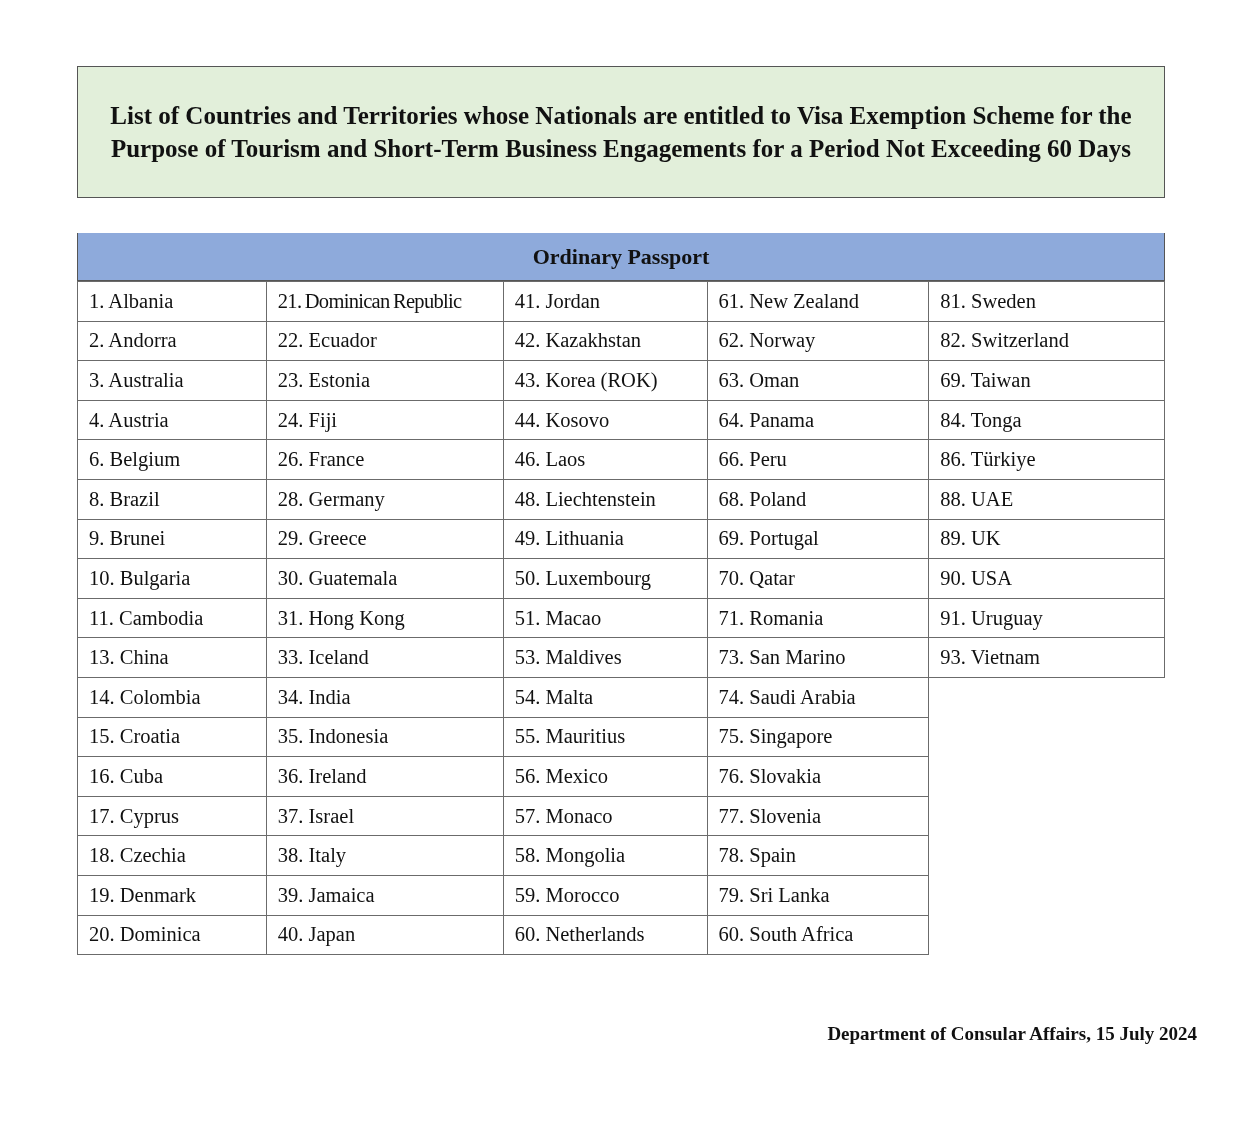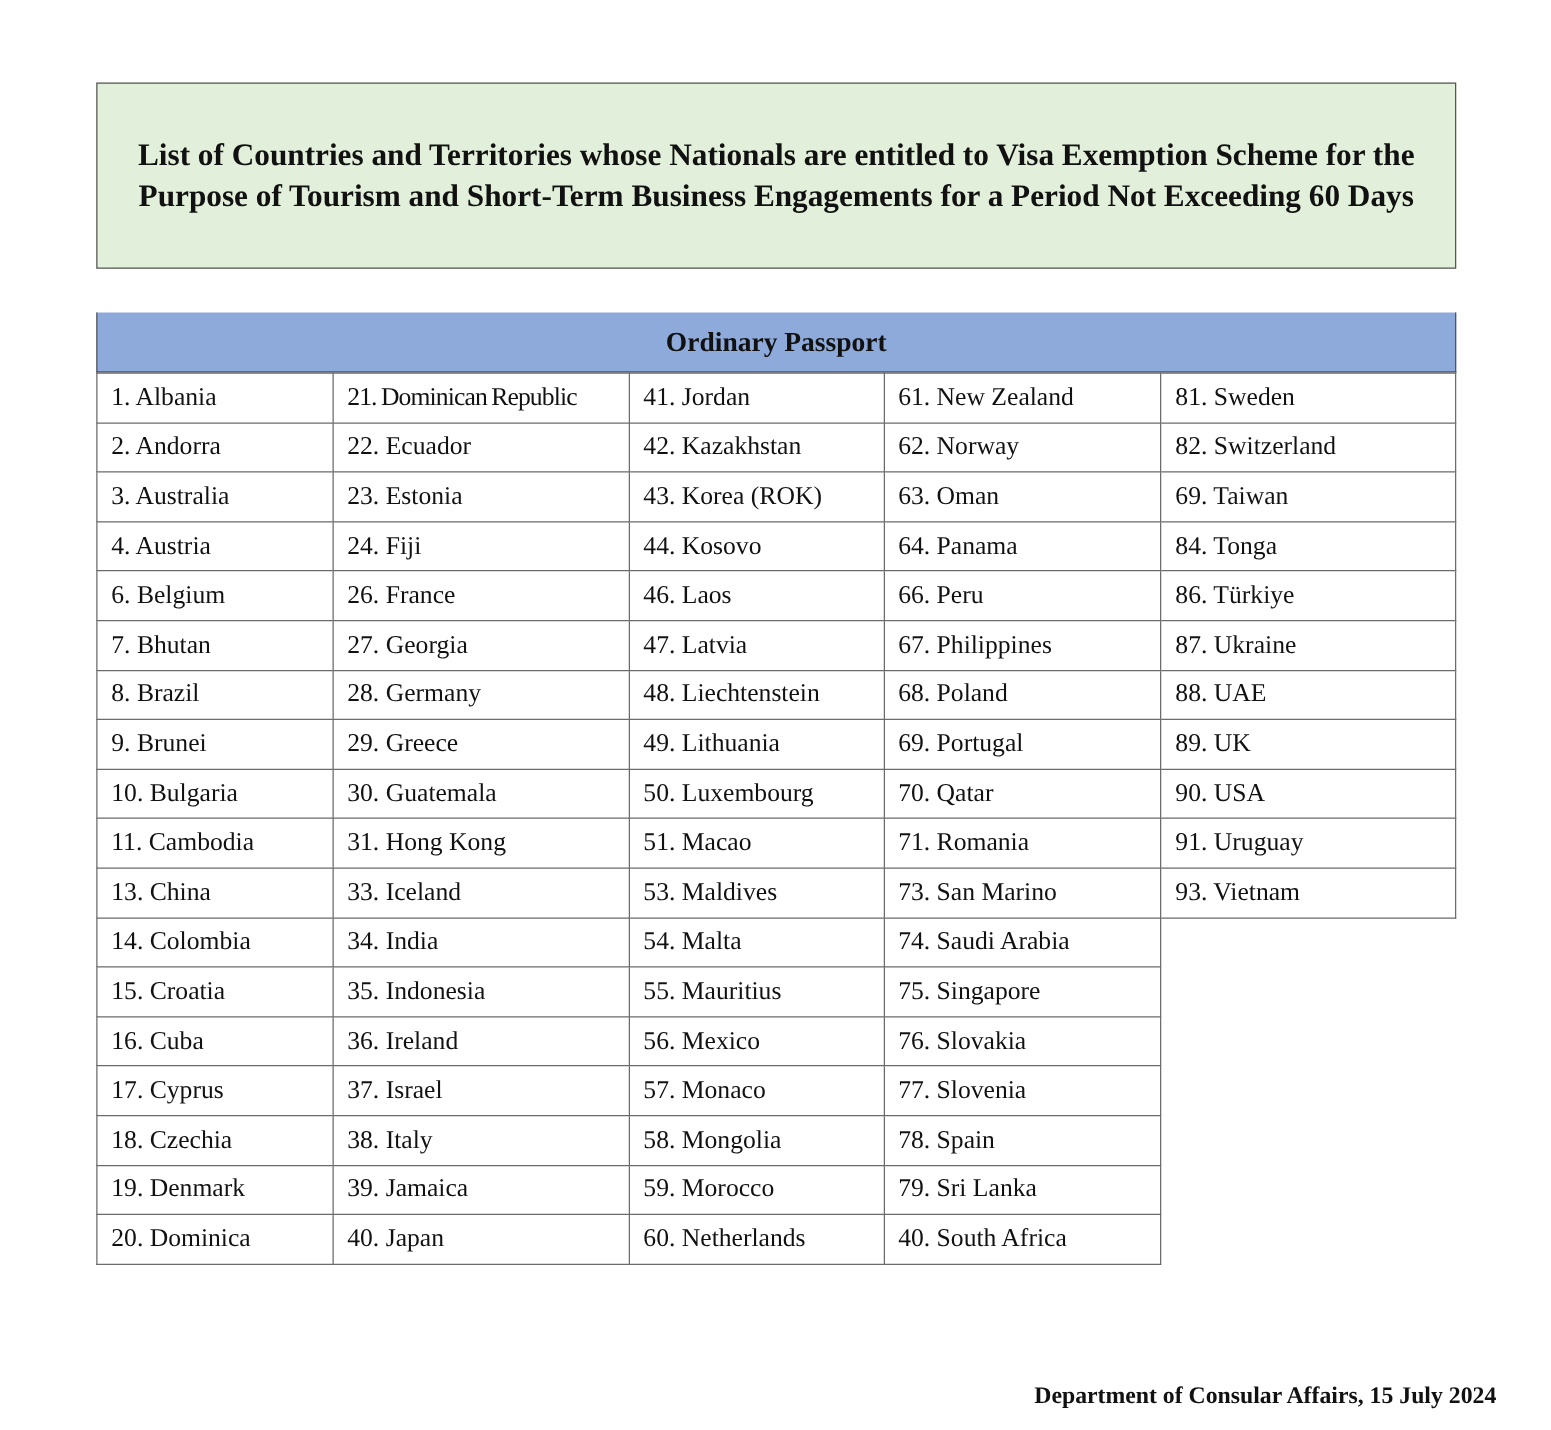--- a/index.html
+++ b/index.html
@@ -1,38 +1,38 @@
 <!DOCTYPE html>
 <html><head>
 <meta charset="utf-8">
 <style>
   html, body { margin:0; padding:0; background:#ffffff; }
   body { width:1241px; height:1144px; position:relative; font-family:"Liberation Serif", "DejaVu Serif", serif; color:#111; }
   .doc { position:absolute; left:77px; top:66px; width:1088px; }
   .title-box {
-    box-sizing:border-box; width:1088px; height:149px;
+    box-sizing:border-box; width:1088px; height:132px;
     background:#e2efda; border:1px solid #555;
     display:flex; align-items:center; justify-content:center; text-align:center;
     font-weight:bold; font-size:25px; line-height:33px; padding:0 24px;
   }
   .subhead {
     box-sizing:border-box; width:1088px; height:48px;
     background:#8eaadb; border:1px solid #555; border-top:none;
     display:flex; align-items:center; justify-content:center;
     font-weight:bold; font-size:22px;margin-top:35px;
   }
   table.grid { border-collapse:collapse; table-layout:fixed;padding-left:44px; }
   table.grid td {
     border:1px solid #6b6b6b; height:38.6px; padding:0 0 0 11px;
     font-size:20.5px; white-space:nowrap; overflow:hidden; vertical-align:middle;
   }
   table.grid td.empty { border:none; }
   td.cond { letter-spacing:-0.7px; word-spacing:-1px; }
   .footer {
-    position:absolute; right:44px; top:1106px;
+    position:absolute; right:44px; top:1023px;
     font-weight:bold; font-size:19px;
   }
 </style>
 </head>
 <body>
 
 <div class="doc">
   <div class="title-box">List of Countries and Territories whose Nationals are entitled to Visa Exemption Scheme for the Purpose of Tourism and Short-Term Business Engagements for a Period Not Exceeding 60 Days</div>
   <div class="subhead">Ordinary Passport</div>
   <table class="grid">
@@ -71,27 +71,20 @@
           <td>44. Kosovo</td>
           <td>64. Panama</td>
           <td>84. Tonga</td>
         </tr>
         <tr>
           <td>6. Belgium</td>
           <td>26. France</td>
           <td>46. Laos</td>
           <td>66. Peru</td>
           <td>86. Türkiye</td>
-        </tr>
-        <tr>
-          <td>7. Bhutan</td>
-          <td>27. Georgia</td>
-          <td>47. Latvia</td>
-          <td>67. Philippines</td>
-          <td>87. Ukraine</td>
         </tr>
         <tr>
           <td>8. Brazil</td>
           <td>28. Germany</td>
           <td>48. Liechtenstein</td>
           <td>68. Poland</td>
           <td>88. UAE</td>
         </tr>
         <tr>
           <td>9. Brunei</td>
@@ -160,20 +153,20 @@
           <td>19. Denmark</td>
           <td>39. Jamaica</td>
           <td>59. Morocco</td>
           <td>79. Sri Lanka</td>
           <td class="empty"></td>
         </tr>
         <tr>
           <td>20. Dominica</td>
           <td>40. Japan</td>
           <td>60. Netherlands</td>
-          <td>40. South Africa</td>
+          <td>60. South Africa</td>
           <td class="empty"></td>
         </tr>
       </tbody>
   </table>
 </div>
 
 <div class="footer">Department of Consular Affairs, 15 July 2024</div>
 
 </body></html>

